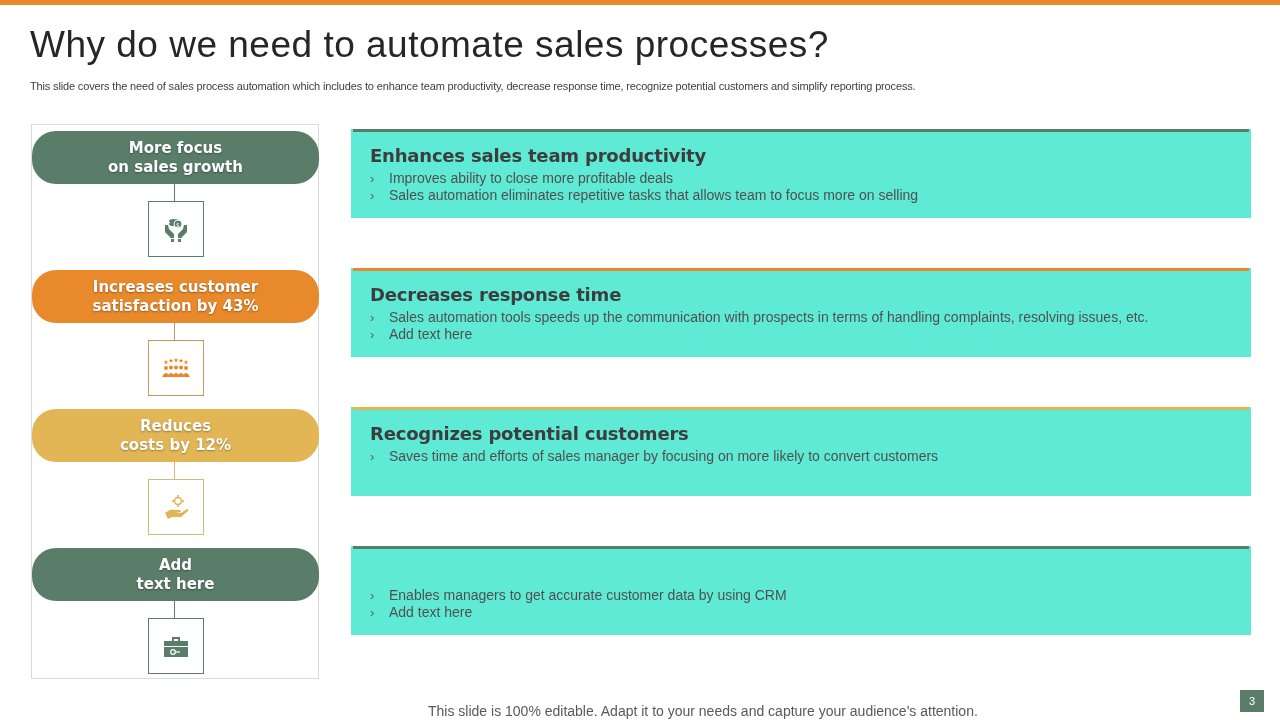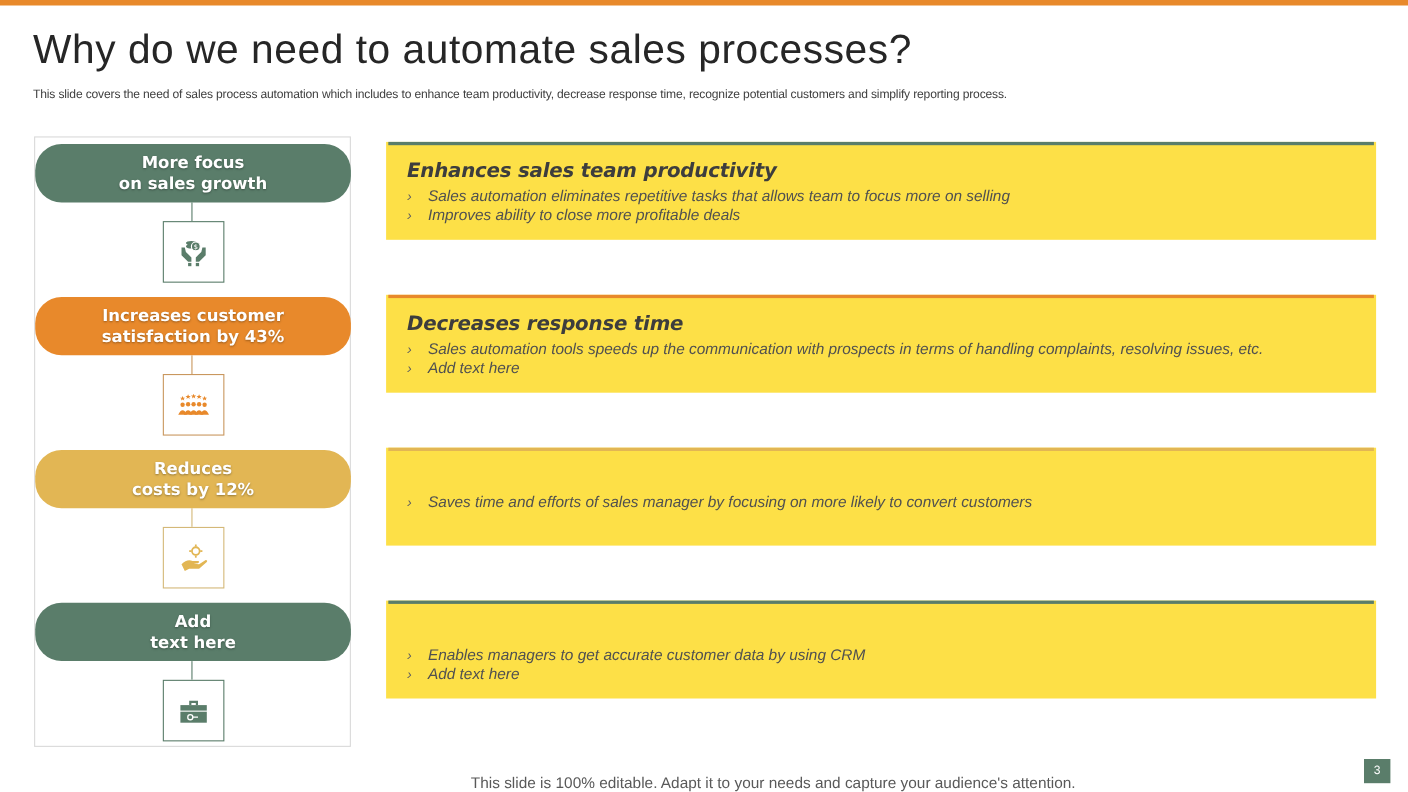--- a/index.html
+++ b/index.html
@@ -14,21 +14,21 @@
 
   .left-col { position: absolute; left: 31px; top: 124px; width: 288px; height: 555px; border: 1px solid #d9d9d9; background: #fff; }
   .stage { position: absolute; left: 0; width: 286px; height: 139px; }
   .stage-head { position: absolute; left: 0; top: 6px; width: 287px; height: 53px; display: flex; align-items: center;
                 justify-content: center; text-align: center; color: #fff; font-weight: bold; font-size: 15px; line-height: 19px;
                 font-family: "DejaVu Sans", sans-serif; text-shadow: 0 1px 2px rgba(0,0,0,0.35); white-space: pre-line; border-radius: 24px; }
   .stage-line { position: absolute; left: 142px; top: 59px; width: 1px; height: 17px; }
   .stage-icon { position: absolute; left: 116px; top: 76px; width: 56px; height: 56px; border: 1px solid; background: #fff;
                 display: flex; align-items: center; justify-content: center; }
 
-  .card { position: absolute; left: 351px; width: 900px; height: 89px; background: #fde047; font-style: italic; }
+  .card { position: absolute; left: 351px; width: 900px; height: 89px; background: #5eead4; }
   .card-top { position: absolute; left: 2px; top: 0; width: 896px; height: 3px; }
   .card-title { position: absolute; left: 19px; top: 16px; font-family: "DejaVu Sans", sans-serif; font-weight: bold;
                 font-size: 18px; color: #3d3d3d; white-space: nowrap; letter-spacing: -0.2px; }
   .card-list { position: absolute; left: 19px; top: 41px; list-style: none; }
   .card-list li { font-size: 14px; line-height: 17px; color: #505050; white-space: nowrap; }
   .card-list li .chev { display: inline-block; width: 19px; color: #606060; font-size: 13px; }
 
   .footer { position: absolute; left: 428px; top: 703px; font-size: 14px; color: #595959; white-space: nowrap; }
   .page-num { position: absolute; left: 1240px; top: 690px; width: 24px; height: 22px; background: #5a7d6a; color: #fff;
               font-size: 11px; display: flex; align-items: center; justify-content: center; }
@@ -121,36 +121,37 @@
         <line x1="13" y1="19" x2="18" y2="19" stroke="#fff" stroke-width="1.2"></line>
       </svg>
     </div>
   </div>
 </div>
 
 <div class="card" style="top:129px;">
   <div class="card-top" style="background:#5a7d6a;"></div>
   <div class="card-title">Enhances sales team productivity</div>
   <ul class="card-list">
+    <li><span class="chev">›</span><span>Improves ability to close more profitable deals</span></li>
     <li><span class="chev">›</span><span>Sales automation eliminates repetitive tasks that allows team to focus more on selling</span></li>
-    <li><span class="chev">›</span><span>Improves ability to close more profitable deals</span></li>
   </ul>
 </div>
 
 <div class="card" style="top:268px;">
   <div class="card-top" style="background:#e8892b;"></div>
   <div class="card-title">Decreases response time</div>
   <ul class="card-list">
     <li><span class="chev">›</span><span>Sales automation tools speeds up the communication with prospects in terms of handling complaints, resolving issues, etc.</span></li>
     <li><span class="chev">›</span><span>Add text here</span></li>
   </ul>
 </div>
 
 <div class="card" style="top:407px;">
   <div class="card-top" style="background:#e2b654;"></div>
+  <div class="card-title">Recognizes potential customers</div>
   <ul class="card-list">
     <li><span class="chev">›</span><span>Saves time and efforts of sales manager by focusing on more likely to convert customers</span></li>
   </ul>
 </div>
 
 <div class="card" style="top:546px;">
   <div class="card-top" style="background:#5a7d6a;"></div>
   <ul class="card-list">
     <li><span class="chev">›</span><span>Enables managers to get accurate customer data by using CRM</span></li>
     <li><span class="chev">›</span><span>Add text here</span></li>

